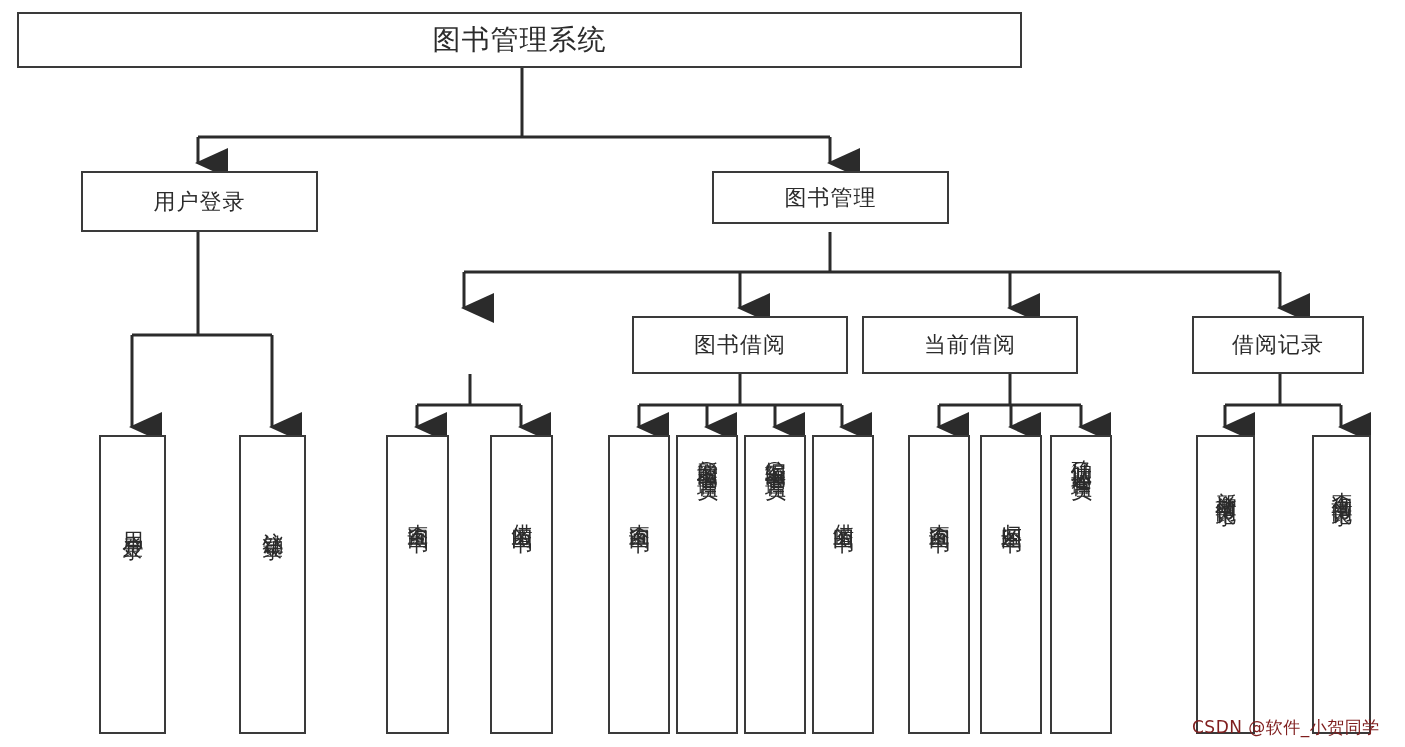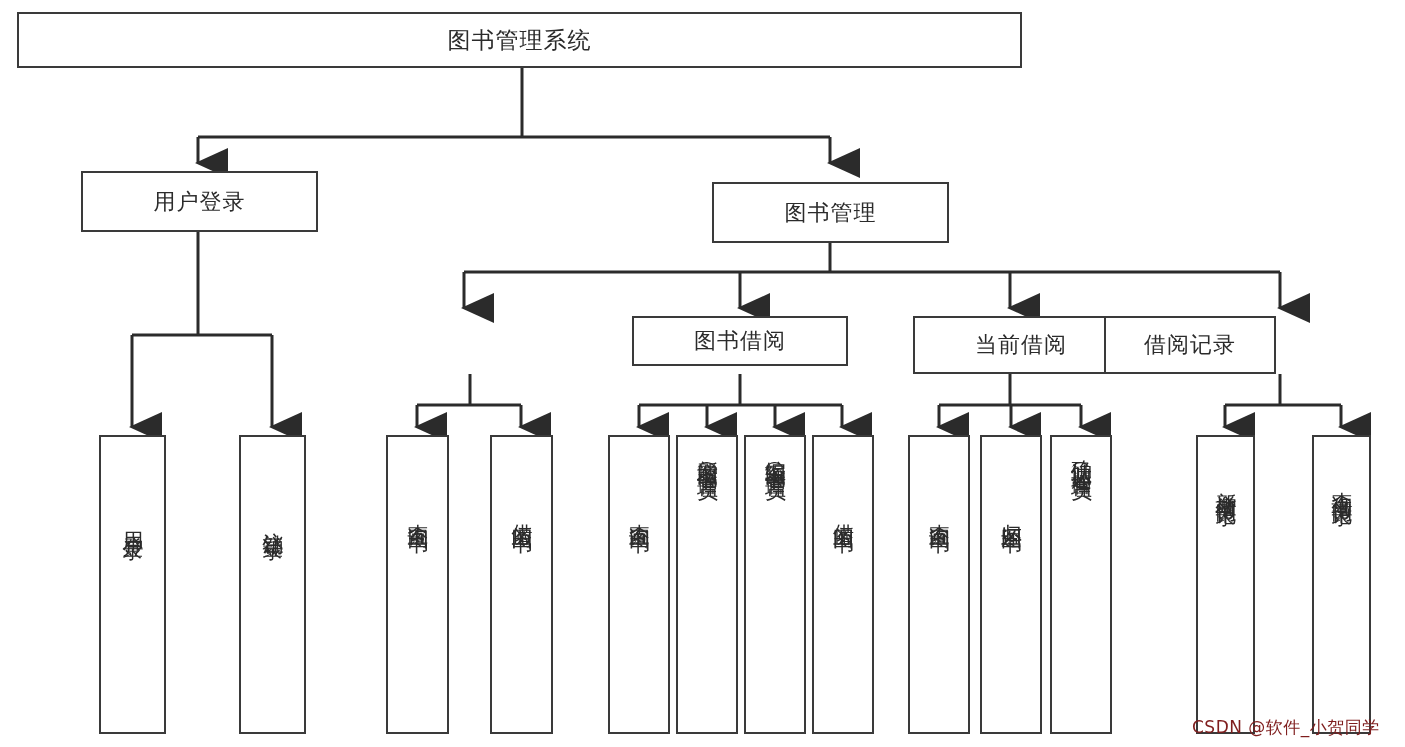--- a/index.html
+++ b/index.html
@@ -25,21 +25,21 @@
   }
   .node .lbl{
     color:#2b2b2b;
     line-height:1.08;
     white-space:nowrap;
     text-align:center;
   }
 
   
   .h-node .lbl{font-size:22px;letter-spacing:1px;}
-  .root .lbl{font-size:23px;letter-spacing:1px;}
+  .root .lbl{font-size:28px;letter-spacing:1px;}
 
   
   .v-node{
     align-items:flex-start;
     justify-content:center;
     padding-top:4px;
   }
   .v-node .lbl{
     writing-mode:vertical-rl;
     text-orientation:upright;
@@ -115,31 +115,31 @@
     </g>
   </svg>
 
   <div class="node h-node root" style="left:17px;top:12px;width:1005px;height:56px;">
     <span class="lbl">图书管理系统</span>
   </div>
 
   <div class="node h-node" style="left:81px;top:171px;width:237px;height:61px;">
     <span class="lbl">用户登录</span>
   </div>
-  <div class="node h-node" style="left:712px;top:182px;width:237px;height:61px;">
+  <div class="node h-node" style="left:712px;top:171px;width:237px;height:53px;">
     <span class="lbl">图书管理</span>
   </div>
 
-  <div class="node h-node" style="left:632px;top:316px;width:216px;height:50px;">
+  <div class="node h-node" style="left:632px;top:316px;width:216px;height:58px;">
     <span class="lbl">图书借阅</span>
   </div>
-  <div class="node h-node" style="left:913px;top:316px;width:216px;height:58px;">
+  <div class="node h-node" style="left:862px;top:316px;width:216px;height:58px;">
     <span class="lbl">当前借阅</span>
   </div>
-  <div class="node h-node" style="left:1104px;top:316px;width:172px;height:58px;">
+  <div class="node h-node" style="left:1192px;top:316px;width:172px;height:58px;">
     <span class="lbl">借阅记录</span>
   </div>
 
   <div class="node v-node" style="left:99px;top:435px;width:67px;height:299px;padding-top:78px;">
     <span class="lbl">用户登录</span>
   </div>
   <div class="node v-node" style="left:239px;top:435px;width:67px;height:299px;padding-top:78px;">
     <span class="lbl">注销登录</span>
   </div>
 

